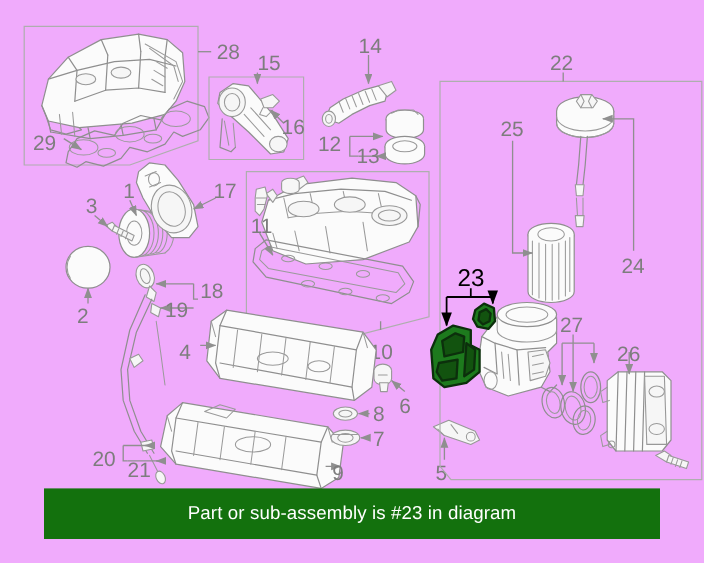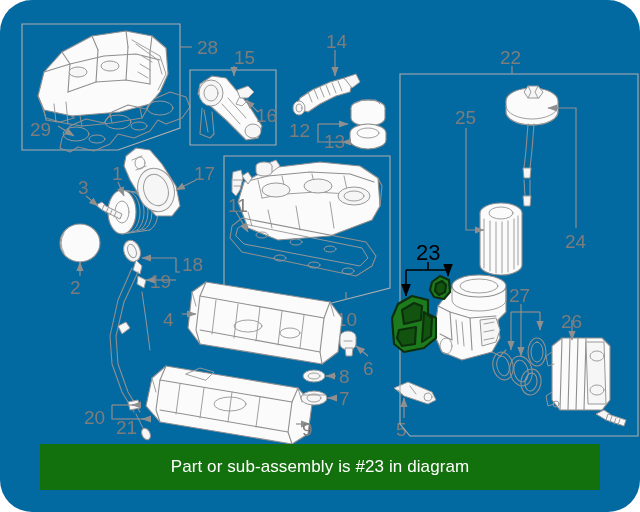--- a/index.html
+++ b/index.html
@@ -1,19 +1,19 @@
 <!DOCTYPE html>
 <html><head>
 <meta charset="utf-8">
 <title>Parts Diagram</title>
 <style>
   html,body{margin:0;padding:0;background:#ffffff;}
   body{width:640px;height:512px;overflow:hidden;
        font-family:"Liberation Sans","DejaVu Sans",sans-serif;}
-  #root{position:relative;width:640px;height:512px;background:#0369a1;border-radius:32px;}
+  #root{position:relative;width:640px;height:512px;background:#f0abfc;}
   #diagram{position:absolute;left:0;top:0;width:640px;height:452px;}
   .banner{position:absolute;left:40px;top:444px;width:560px;height:46px;
           background:#13710d;color:#ffffff;display:flex;flex-direction:column;
           align-items:center;justify-content:center;line-height:1.12;}
   .banner div{font-size:17px;letter-spacing:.1px;white-space:nowrap;}
   svg text{font-family:"Liberation Sans","DejaVu Sans",sans-serif;}
 </style>
 </head>
 <body>
 

